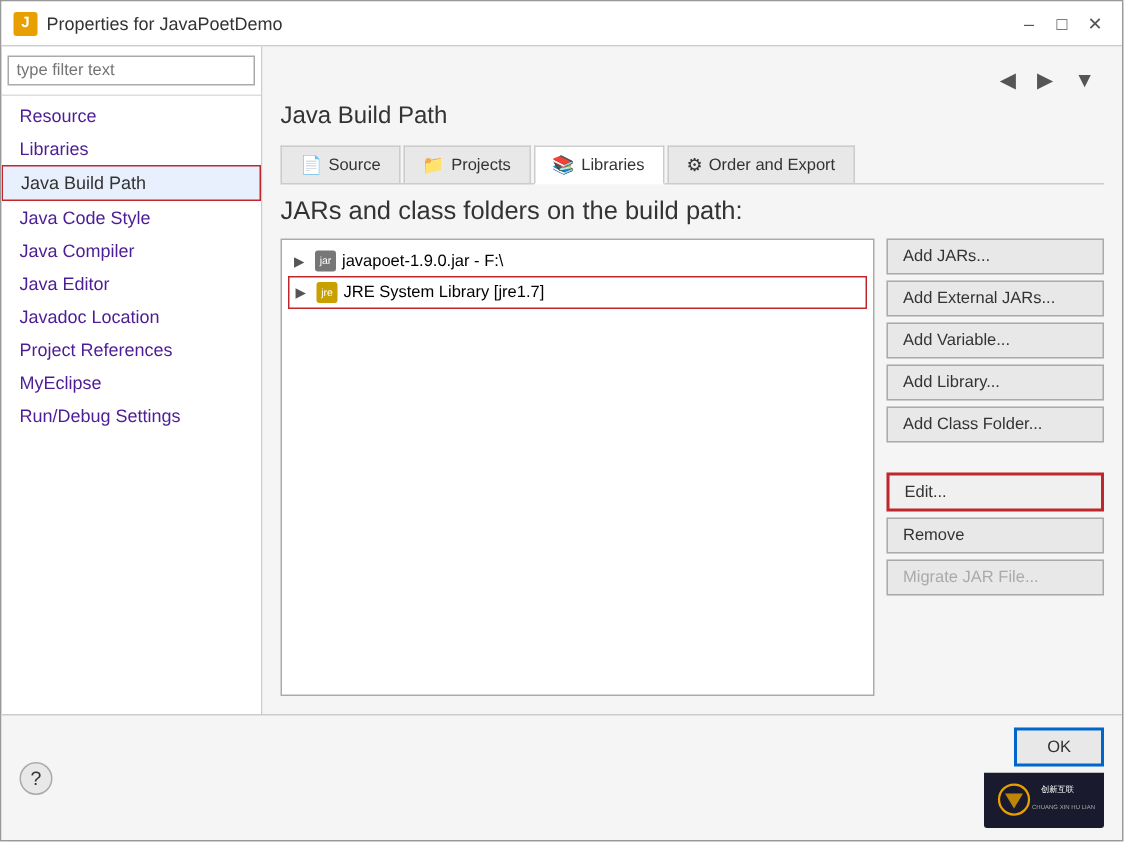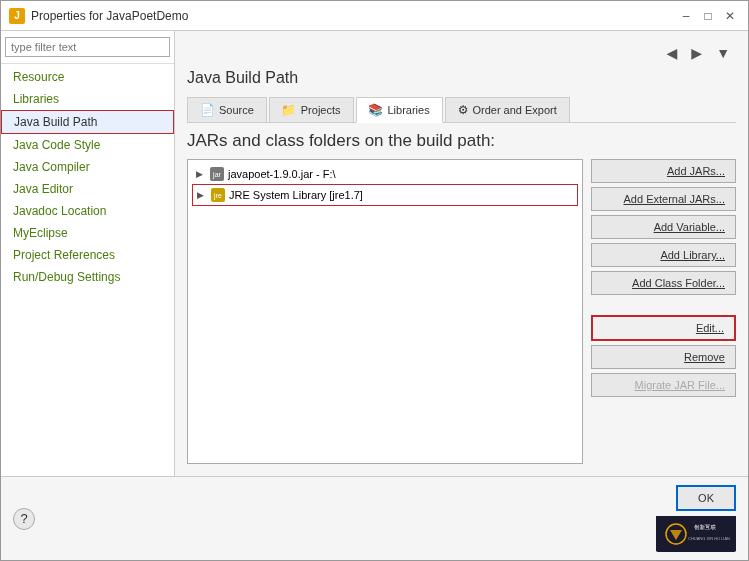--- a/index.html
+++ b/index.html
@@ -108,21 +108,21 @@
 
     .nav-list {
       flex: 1;
       overflow-y: auto;
       padding: 2px 0;
     }
 
     .nav-item {
       padding: 4px 12px;
       cursor: pointer;
-      color: #4d7c0f;
+      color: #4c1d95;
       font-size: 12px;
       white-space: nowrap;
     }
 
     .nav-item.active {
       background: #e8f0fe;
       border: 1px solid #c0272d;
       color: #333;
     }
 
@@ -243,23 +243,22 @@
       width: 145px;
     }
 
     .action-btn {
       padding: 5px 10px;
       background: #e8e8e8;
       border: 1px solid #aaa;
       cursor: pointer;
       font-size: 11px;
       color: #333;
-      text-align: right;
+      text-align: left;
       white-space: nowrap;
-      text-decoration: underline;
     }
 
     .action-btn.highlighted {
       border: 2px solid #c0272d;
       background: #f0f0f0;
     }
 
     .action-btn.disabled {
       color: #aaa;
       cursor: default;
@@ -369,22 +368,22 @@
         <input class="filter-input" type="text" placeholder="type filter text" style="">
       </div>
       <div class="nav-list">
         <div class="nav-item">Resource</div>
         <div class="nav-item">Libraries</div>
         <div class="nav-item active">Java Build Path</div>
         <div class="nav-item">Java Code Style</div>
         <div class="nav-item">Java Compiler</div>
         <div class="nav-item">Java Editor</div>
         <div class="nav-item">Javadoc Location</div>
+        <div class="nav-item">Project References</div>
         <div class="nav-item">MyEclipse</div>
-        <div class="nav-item">Project References</div>
         <div class="nav-item">Run/Debug Settings</div>
       </div>
     </div>
 
     <div class="main-panel">
 
       <div class="nav-toolbar">
         <button class="nav-toolbar-btn">◀</button>
         <button class="nav-toolbar-btn">▶</button>
         <button class="nav-toolbar-btn">▼</button>

